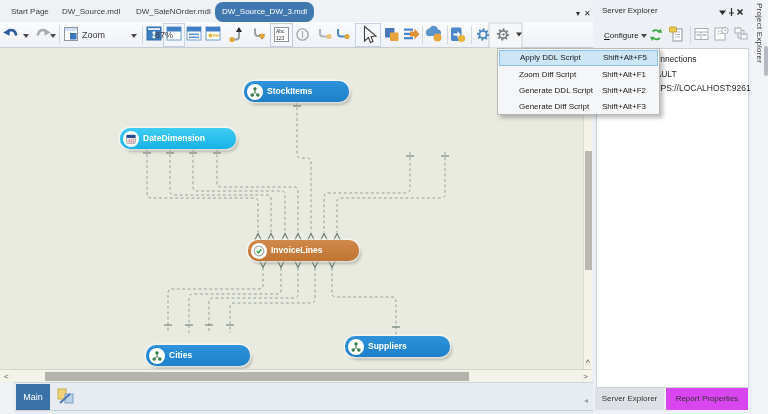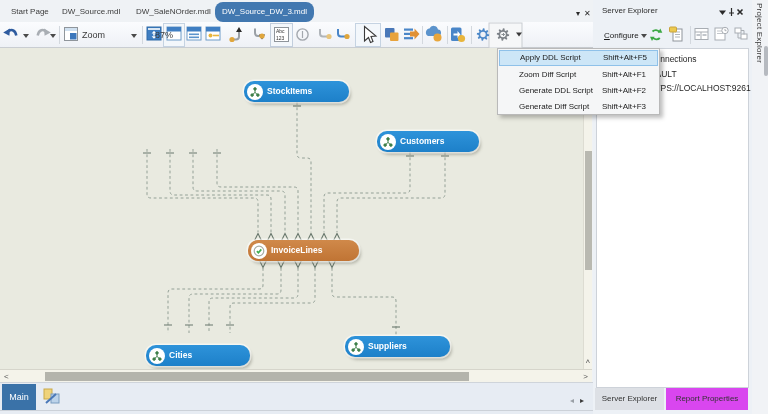--- a/index.html
+++ b/index.html
@@ -29,21 +29,21 @@
   .norng { background:linear-gradient(#d0894a 0%,#c07434 100%); }
 
   
   #vsb { left:583px; top:48px; width:9px; height:321px; background:#f4f3ea; border-left:1px solid #dddcd2; }
   #vsb .thumb { position:absolute; left:1px; width:7px; top:103px; height:119px; background:#b9b9b1; }
   #hsb { left:0; top:369px; width:592px; height:13px; background:#f4f3ea; border-top:1px solid #d6d5cb; }
   #hsb .thumb { position:absolute; left:45px; top:2px; width:424px; height:9px; background:#b4b4ac; }
   .sbarrow { position:absolute; font-size:8px; color:#555; }
 
   
-  #bottombar { left:0; top:382px; width:593px; height:32px; background:#e7ecf3; border-top:1px solid #cfd4da; }
+  #bottombar { left:14px; top:382px; width:593px; height:32px; background:#e7ecf3; border-top:1px solid #cfd4da; }
   #maintab { position:absolute; left:2px; top:1px; width:34px; height:26px; background:#3a72a8; color:#fff; font-size:9px; text-align:center; line-height:26px; }
   #bbline { position:absolute; left:0; top:27px; width:593px; height:1px; background:#ccd1d8; }
 
   
   #rpanel { left:593px; top:0; width:159px; height:414px; background:#edf1f6; }
   #rpTitle { position:absolute; left:9px; top:6px; font-size:8px; color:#2c2c2c; }
   #rpToolbar { position:absolute; left:0; top:22px; width:159px; height:26px; }
   #rpTree { position:absolute; left:3px; top:48px; width:153px; height:340px; background:#fff; border:1px solid #cdd2d9; }
   .trow { position:absolute; font-size:8.5px; color:#1f1f1f; white-space:nowrap; }
   #rpTabs { position:absolute; left:0; top:388px; width:159px; height:26px; font-size:8px; color:#333; }
@@ -193,32 +193,33 @@
               <line x1="8" y1="8.4" x2="8" y2="5.2"></line>
               <line x1="8" y1="8.4" x2="5.4" y2="10.8"></line>
               <line x1="8" y1="8.4" x2="10.6" y2="10.8"></line>
               <circle cx="8" cy="4.9" r="1.25"></circle>
               <circle cx="5.1" cy="11.1" r="1.25"></circle>
               <circle cx="10.9" cy="11.1" r="1.25"></circle>
             </g>
           </svg></span>
         <span class="lb">StockItems</span>
       </div>
-    <div class="node nblue" style="left:377px;top:83px;width:102px;">
-        <span class="ic"><svg width="16" height="16" viewBox="0 0 16 16">
-            <g stroke="#3e7f49" stroke-width="1" fill="#3e7f49">
-              <line x1="8" y1="8.4" x2="8" y2="5.2"></line>
-              <line x1="8" y1="8.4" x2="5.4" y2="10.8"></line>
-              <line x1="8" y1="8.4" x2="10.6" y2="10.8"></line>
-              <circle cx="8" cy="4.9" r="1.25"></circle>
-              <circle cx="5.1" cy="11.1" r="1.25"></circle>
-              <circle cx="10.9" cy="11.1" r="1.25"></circle>
+    <div class="node ncyan" style="left:120px;top:80px;width:116px;">
+        <span class="ic"><svg width="16" height="16" viewBox="0 0 16 16">
+            <rect x="3.6" y="4" width="8.8" height="8.4" rx="0.8" fill="#fff" stroke="#9a9a9a" stroke-width="0.8"></rect>
+            <rect x="3.6" y="4" width="8.8" height="3" fill="#274a8e"></rect>
+            <g stroke="#c98f9a" stroke-width="0.7">
+              <line x1="4.2" y1="8.8" x2="11.8" y2="8.8"></line>
+              <line x1="4.2" y1="10.6" x2="11.8" y2="10.6"></line>
+              <line x1="6.4" y1="7.4" x2="6.4" y2="12.2"></line>
+              <line x1="8.6" y1="7.4" x2="8.6" y2="12.2"></line>
+              <line x1="10.6" y1="7.4" x2="10.6" y2="12.2"></line>
             </g>
           </svg></span>
-        <span class="lb">Customers</span>
+        <span class="lb">DateDimension</span>
       </div>
     <div class="node norng" style="left:248px;top:192px;width:111px;">
         <span class="ic"><svg width="16" height="16" viewBox="0 0 16 16">
             <circle cx="8" cy="8" r="4.8" fill="#fff" stroke="#a8ada5" stroke-width="1.2"></circle>
             <path d="M5.9,8.2 L7.4,9.8 L10.3,6.4" fill="none" stroke="#3fae52" stroke-width="1.7"></path>
           </svg></span>
         <span class="lb">InvoiceLines</span>
       </div>
     <div class="node nblue" style="left:146px;top:285px;width:104px;margin-top:12px;">
         <span class="ic"><svg width="16" height="16" viewBox="0 0 16 16">

